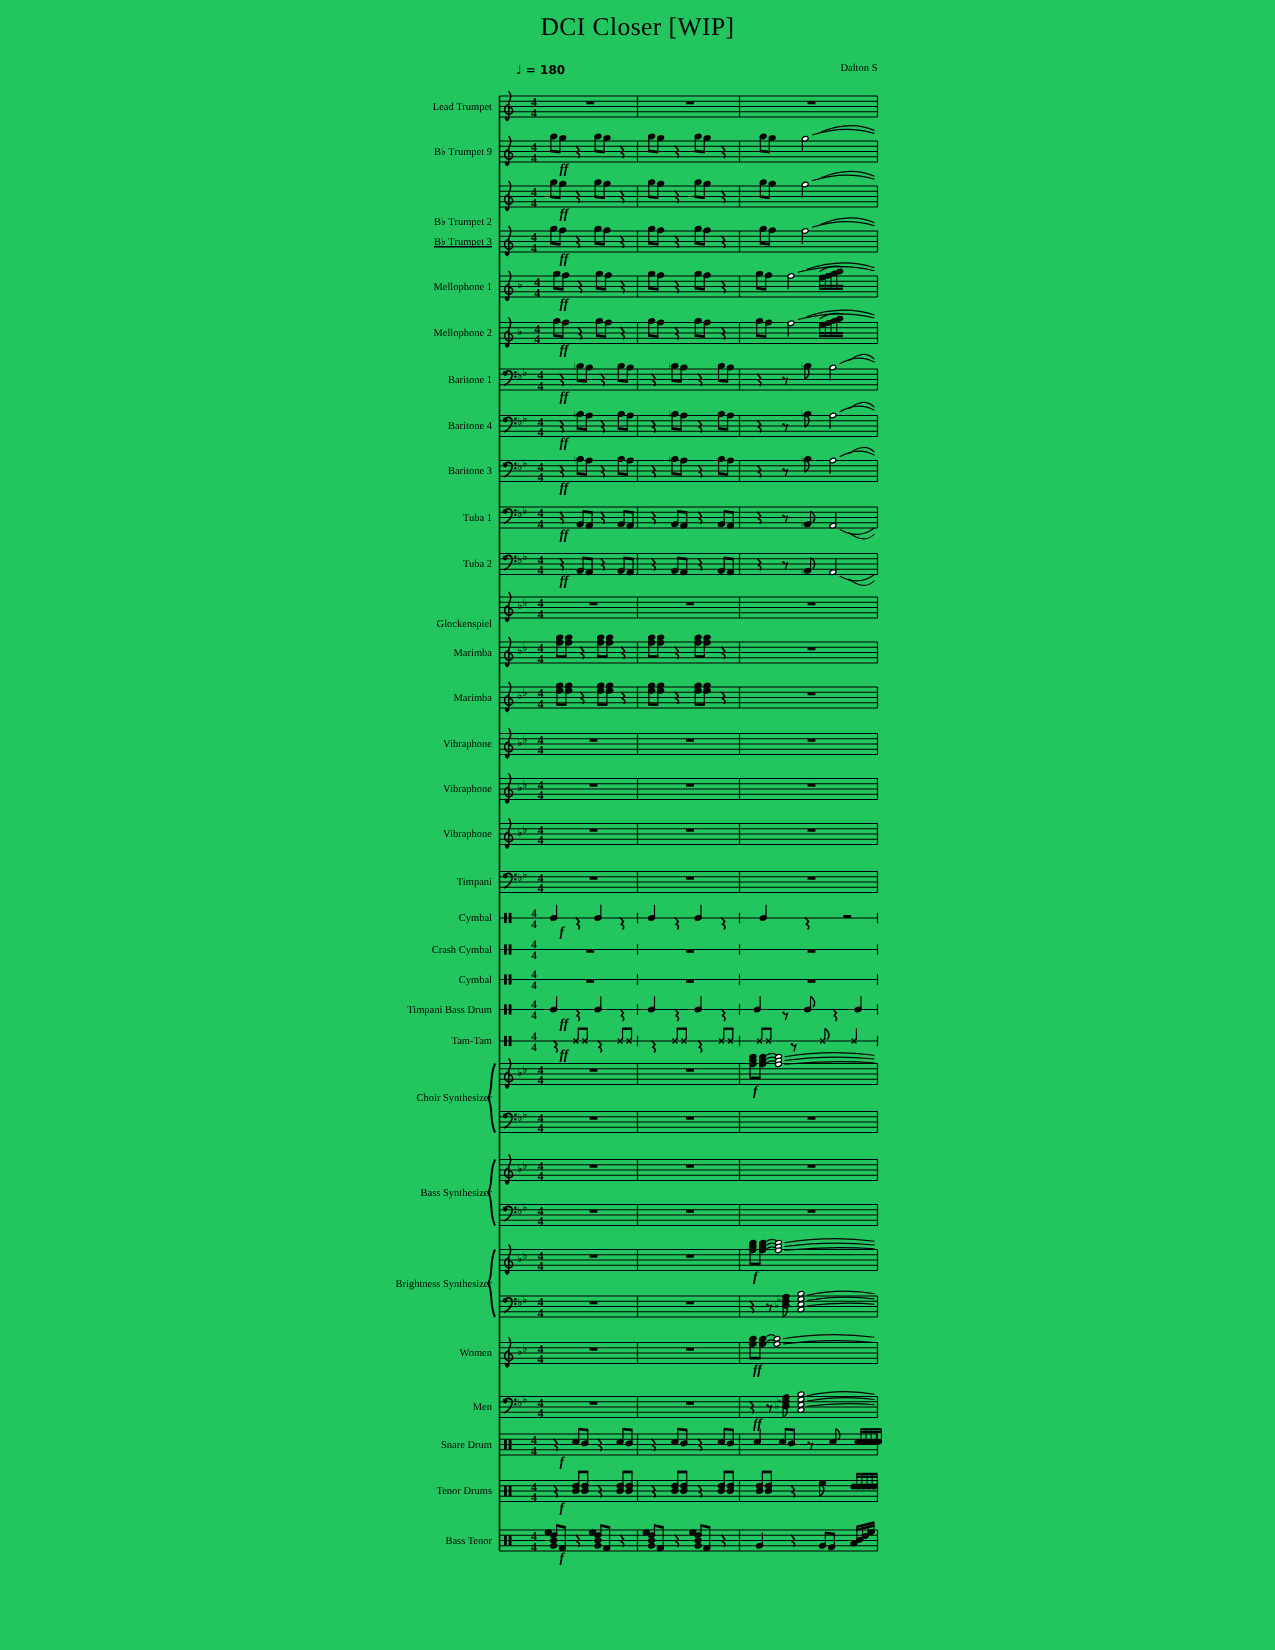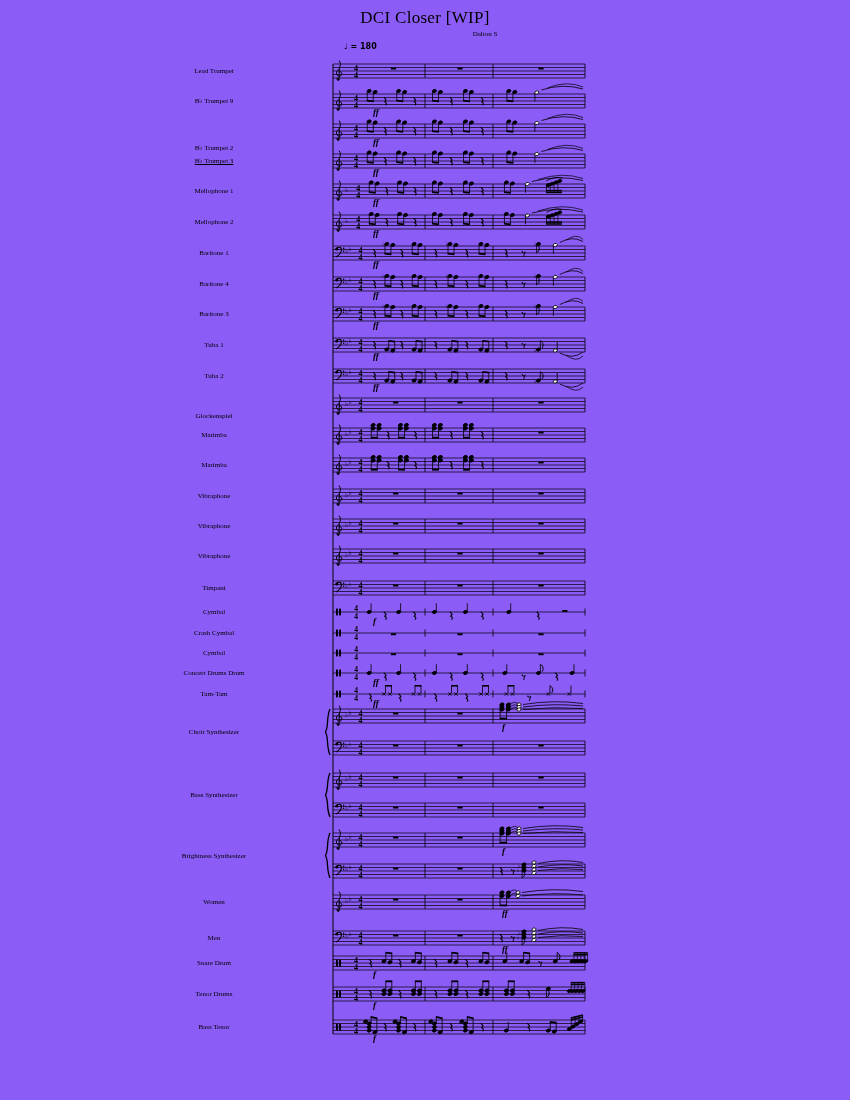--- a/index.html
+++ b/index.html
@@ -1,20 +1,20 @@
 <!DOCTYPE html>
 <html><head>
 <meta charset="utf-8">
 <style>
   html,body{margin:0;padding:0;background:#fff;}
-  #page{position:relative;width:850px;height:1100px;background:#8b5cf6;font-family:"Liberation Serif",serif;color:#000;overflow:hidden;}
+  #page{position:relative;width:850px;height:1100px;background:#22c55e;font-family:"Liberation Serif",serif;color:#000;overflow:hidden;}
   #score-title{position:absolute;top:8px;left:0;width:850px;text-align:center;font-size:17px;letter-spacing:.3px;}
-  #composer{position:absolute;top:30px;left:385px;width:200px;text-align:center;font-size:7px;}
+  #composer{position:absolute;top:41px;left:385px;width:200px;text-align:right;font-size:7px;}
   #tempo{position:absolute;top:42px;left:344px;font-size:8px;font-weight:bold;font-family:"DejaVu Sans",sans-serif;}
-  .ilabel{position:absolute;left:100px;width:228px;text-align:center;font-size:7px;line-height:8px;white-space:nowrap;}
+  .ilabel{position:absolute;left:100px;width:228px;text-align:right;font-size:7px;line-height:8px;white-space:nowrap;}
   svg{position:absolute;top:0;left:0;}
 </style>
 </head>
 <body>
 
 <div id="page">
   <div id="score-title">DCI Closer [WIP]</div>
   <div id="composer">Dalton S</div>
   <div id="tempo">♩ = 180</div>
   <div id="labels">
@@ -32,21 +32,21 @@
       <div class="ilabel" style="top: 401px; margin-top: 11px;">Glockenspiel</div>
       <div class="ilabel" style="top: 431px;">Marimba</div>
       <div class="ilabel" style="top: 461px;">Marimba</div>
       <div class="ilabel" style="top: 492px;">Vibraphone</div>
       <div class="ilabel" style="top: 522px;">Vibraphone</div>
       <div class="ilabel" style="top: 552px;">Vibraphone</div>
       <div class="ilabel" style="top: 584px;">Timpani</div>
       <div class="ilabel" style="top: 608px;">Cymbal</div>
       <div class="ilabel" style="top: 629px;">Crash Cymbal</div>
       <div class="ilabel" style="top: 649px;">Cymbal</div>
-      <div class="ilabel" style="top: 669px;">Concert Drums Drum</div>
+      <div class="ilabel" style="top: 669px;">Timpani Bass Drum</div>
       <div class="ilabel" style="top: 690px;">Tam-Tam</div>
       <div class="ilabel" style="top: 728px;">Choir Synthesizer</div>
       <div class="ilabel" style="top: 791px;">Bass Synthesizer</div>
       <div class="ilabel" style="top: 851.5px;">Brightness Synthesizer</div>
       <div class="ilabel" style="top: 898px;">Women</div>
       <div class="ilabel" style="top: 934px;">Men</div>
       <div class="ilabel" style="top: 959px;">Snare Drum</div>
       <div class="ilabel" style="top: 990px;">Tenor Drums</div>
       <div class="ilabel" style="top: 1023px;">Bass Tenor</div>
     </div>

